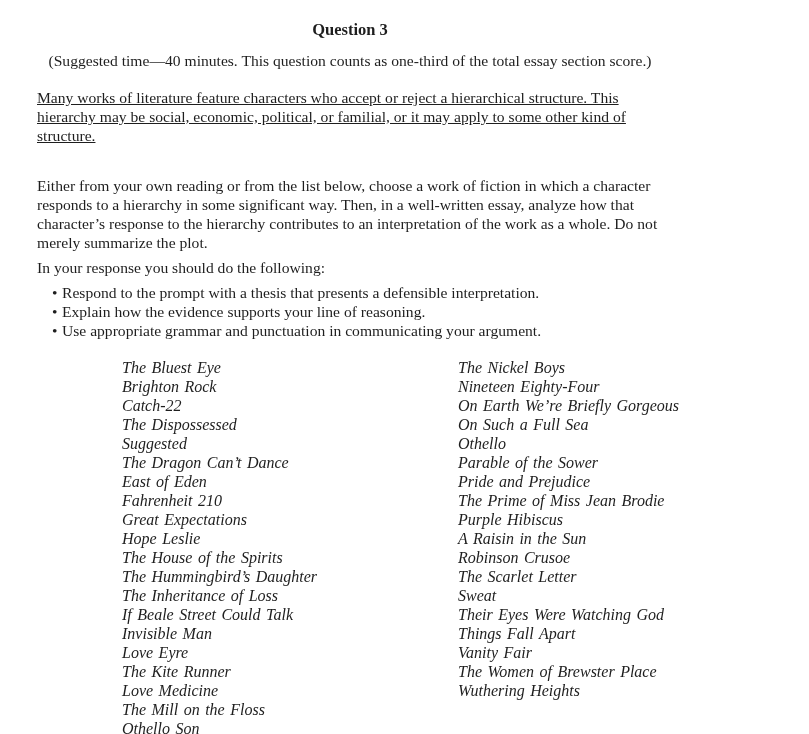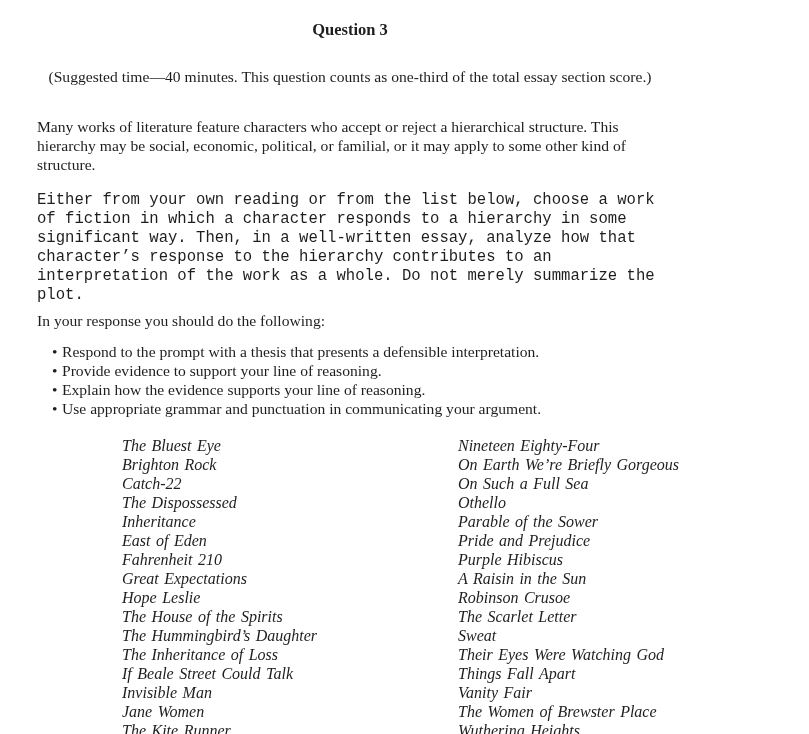--- a/index.html
+++ b/index.html
@@ -21,30 +21,30 @@
     padding: 20px 36px 0 37px;
   }
   .q-title {
     text-align: center;
     font-weight: bold;
     font-size: 16.5px;
     margin: 0;
   }
   .q-subtitle {
     text-align: center;
-    margin: 28px 0 0 0;
+    margin: 12px 0 0 0;
   }
   .para {
     margin: 0;
     text-align: left;
   }
-  .para-1 { margin-top: 31px; }
-  .para-2 { margin-top: 17px; font-family: Liberation Mono, monospace; }
+  .para-1 { margin-top: 18px; text-decoration: underline; }
+  .para-2 { margin-top: 31px; }
   .instructions-lead {
-    margin: 6px 0 12px 0;
+    margin: 6px 0 6px 0;
   }
   ul.bullet-list {
     list-style: none;
     margin: 3px 0 0 0;
     padding: 0;
   }
   ul.bullet-list li {
     padding-left: 25px;
     position: relative;
   }
@@ -86,54 +86,56 @@
   <p class="q-subtitle">(Suggested time—40 minutes. This question counts as one-third of the total essay section score.)</p>
 
   <p class="para para-1">Many works of literature feature characters who accept or reject a hierarchical structure. This hierarchy may be social, economic, political, or familial, or it may apply to some other kind of structure.</p>
 
   <p class="para para-2">Either from your own reading or from the list below, choose a work of fiction in which a character responds to a hierarchy in some significant way. Then, in a well-written essay, analyze how that character’s response to the hierarchy contributes to an interpretation of the work as a whole. Do not merely summarize the plot.</p>
 
   <p class="instructions-lead">In your response you should do the following:</p>
 
   <ul class="bullet-list">
     <li>Respond to the prompt with a thesis that presents a defensible interpretation.</li>
-    <li>Provide evidence to support your line of reasoning.</li>
     <li>Explain how the evidence supports your line of reasoning.</li>
     <li>Use appropriate grammar and punctuation in communicating your argument.</li>
   </ul>
 
   <div class="book-columns">
     <ul class="book-list left-col">
       <li>The Bluest Eye</li>
       <li>Brighton Rock</li>
       <li>Catch-22</li>
       <li>The Dispossessed</li>
-      <li>Inheritance</li>
+      <li>Suggested</li>
+      <li>The Dragon Can’t Dance</li>
       <li>East of Eden</li>
       <li>Fahrenheit 210</li>
       <li>Great Expectations</li>
       <li>Hope Leslie</li>
       <li>The House of the Spirits</li>
       <li>The Hummingbird’s Daughter</li>
       <li>The Inheritance of Loss</li>
       <li>If Beale Street Could Talk</li>
       <li>Invisible Man</li>
-      <li>Jane Women</li>
+      <li>Love Eyre</li>
       <li>The Kite Runner</li>
       <li>Love Medicine</li>
       <li>The Mill on the Floss</li>
       <li>Othello Son</li>
     </ul>
     <ul class="book-list right-col">
+      <li>The Nickel Boys</li>
       <li>Nineteen Eighty-Four</li>
       <li>On Earth We’re Briefly Gorgeous</li>
       <li>On Such a Full Sea</li>
       <li>Othello</li>
       <li>Parable of the Sower</li>
       <li>Pride and Prejudice</li>
+      <li>The Prime of Miss Jean Brodie</li>
       <li>Purple Hibiscus</li>
       <li>A Raisin in the Sun</li>
       <li>Robinson Crusoe</li>
       <li>The Scarlet Letter</li>
       <li>Sweat</li>
       <li>Their Eyes Were Watching God</li>
       <li>Things Fall Apart</li>
       <li>Vanity Fair</li>
       <li>The Women of Brewster Place</li>
       <li>Wuthering Heights</li>

